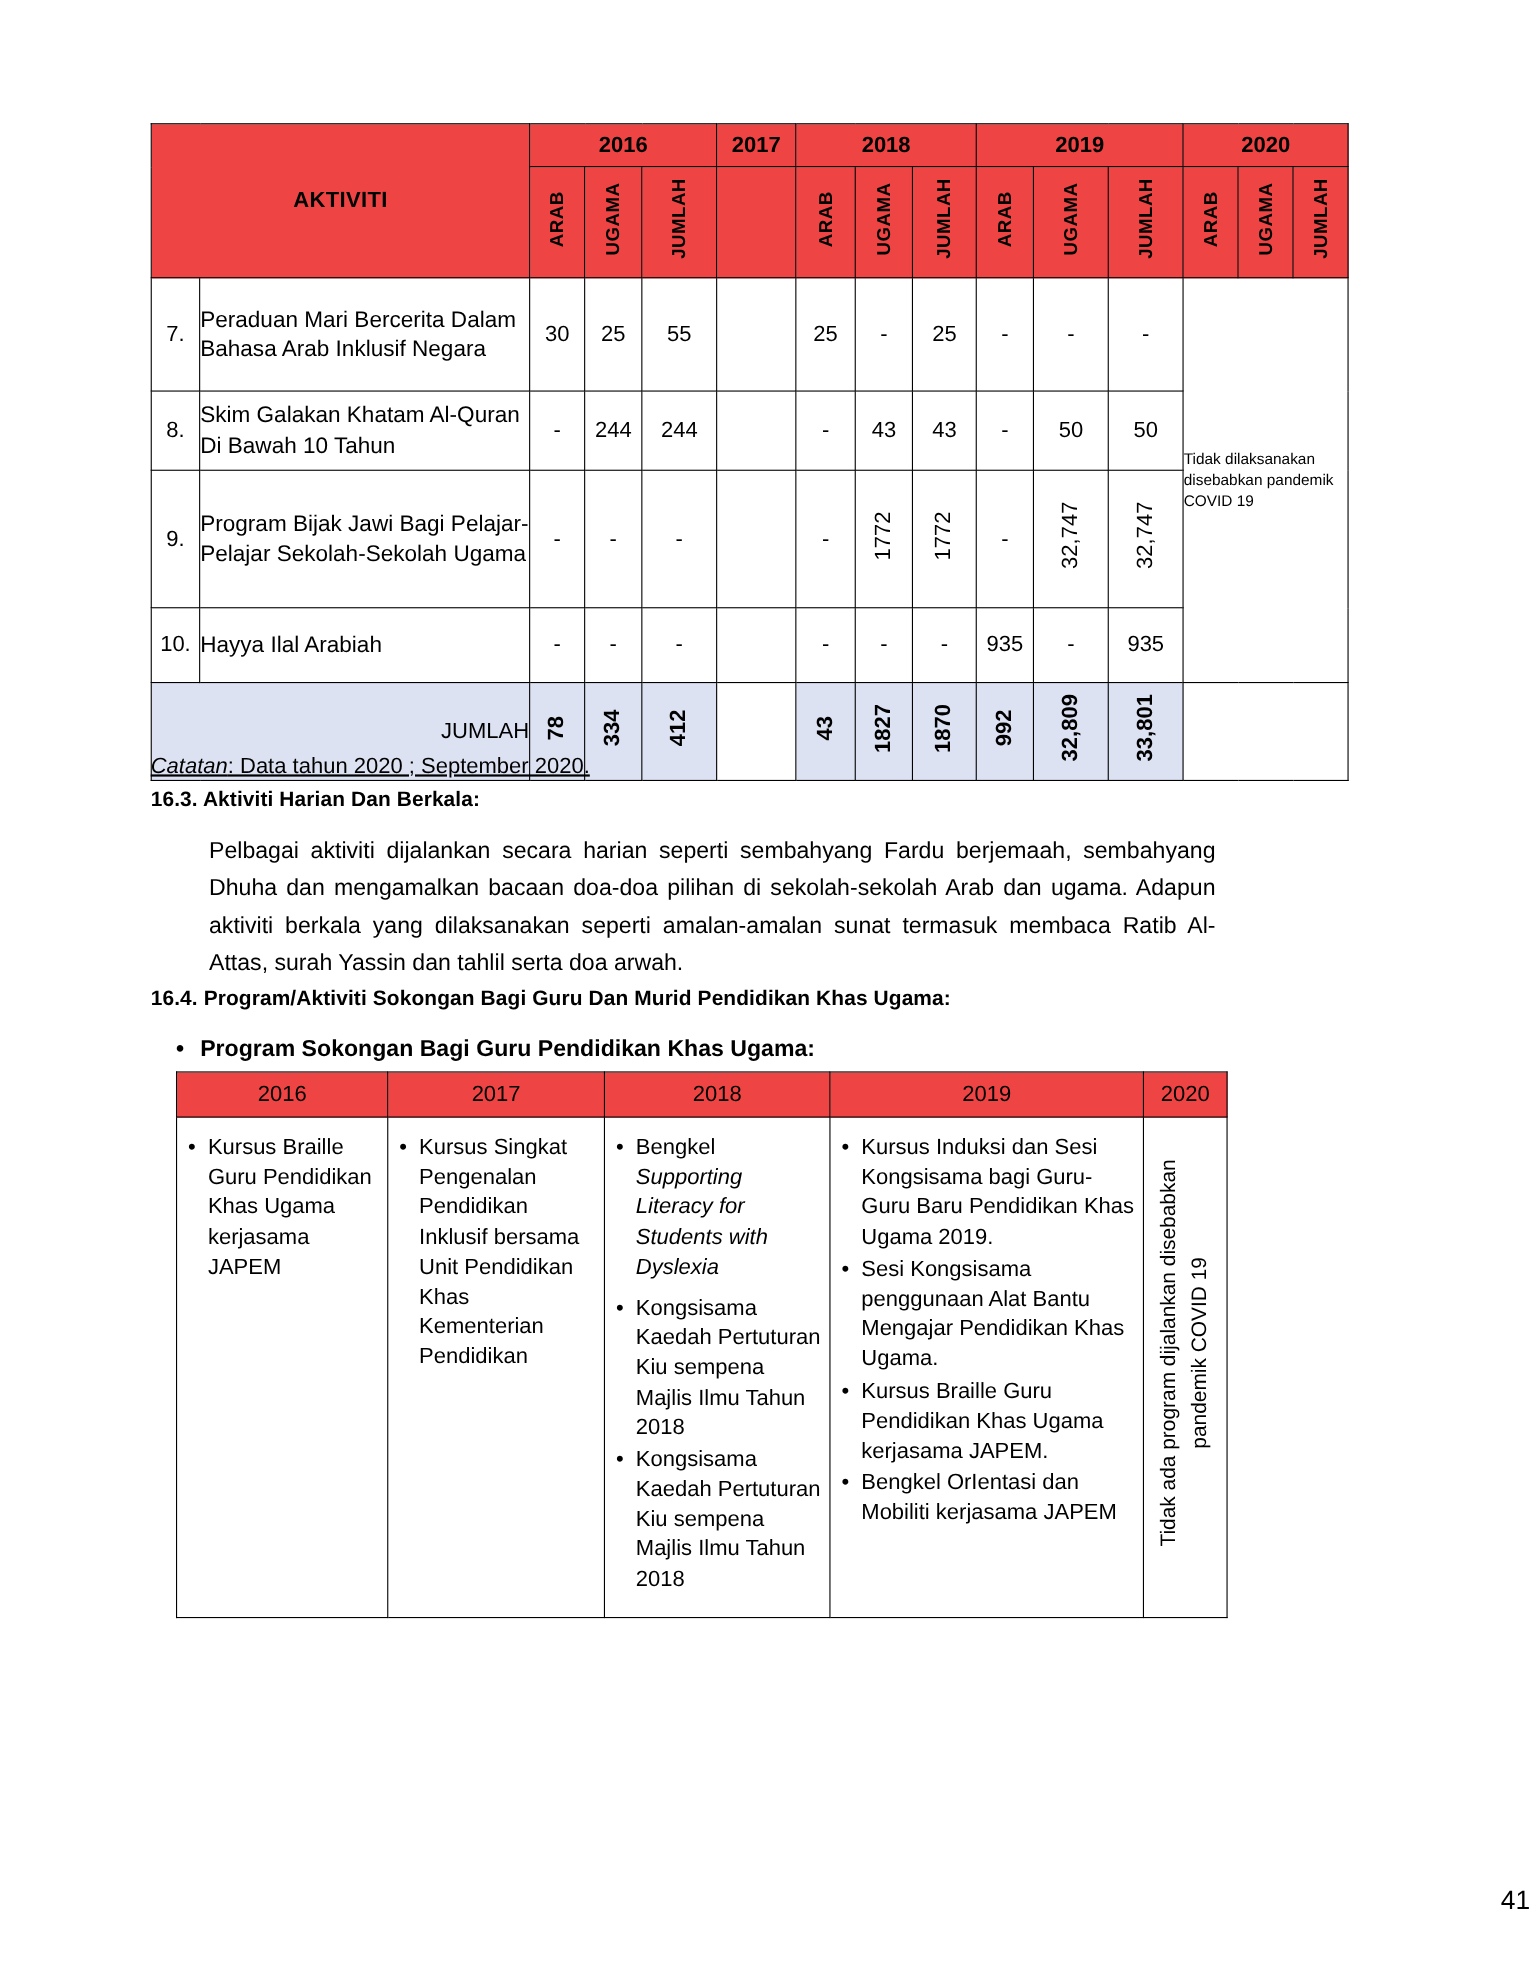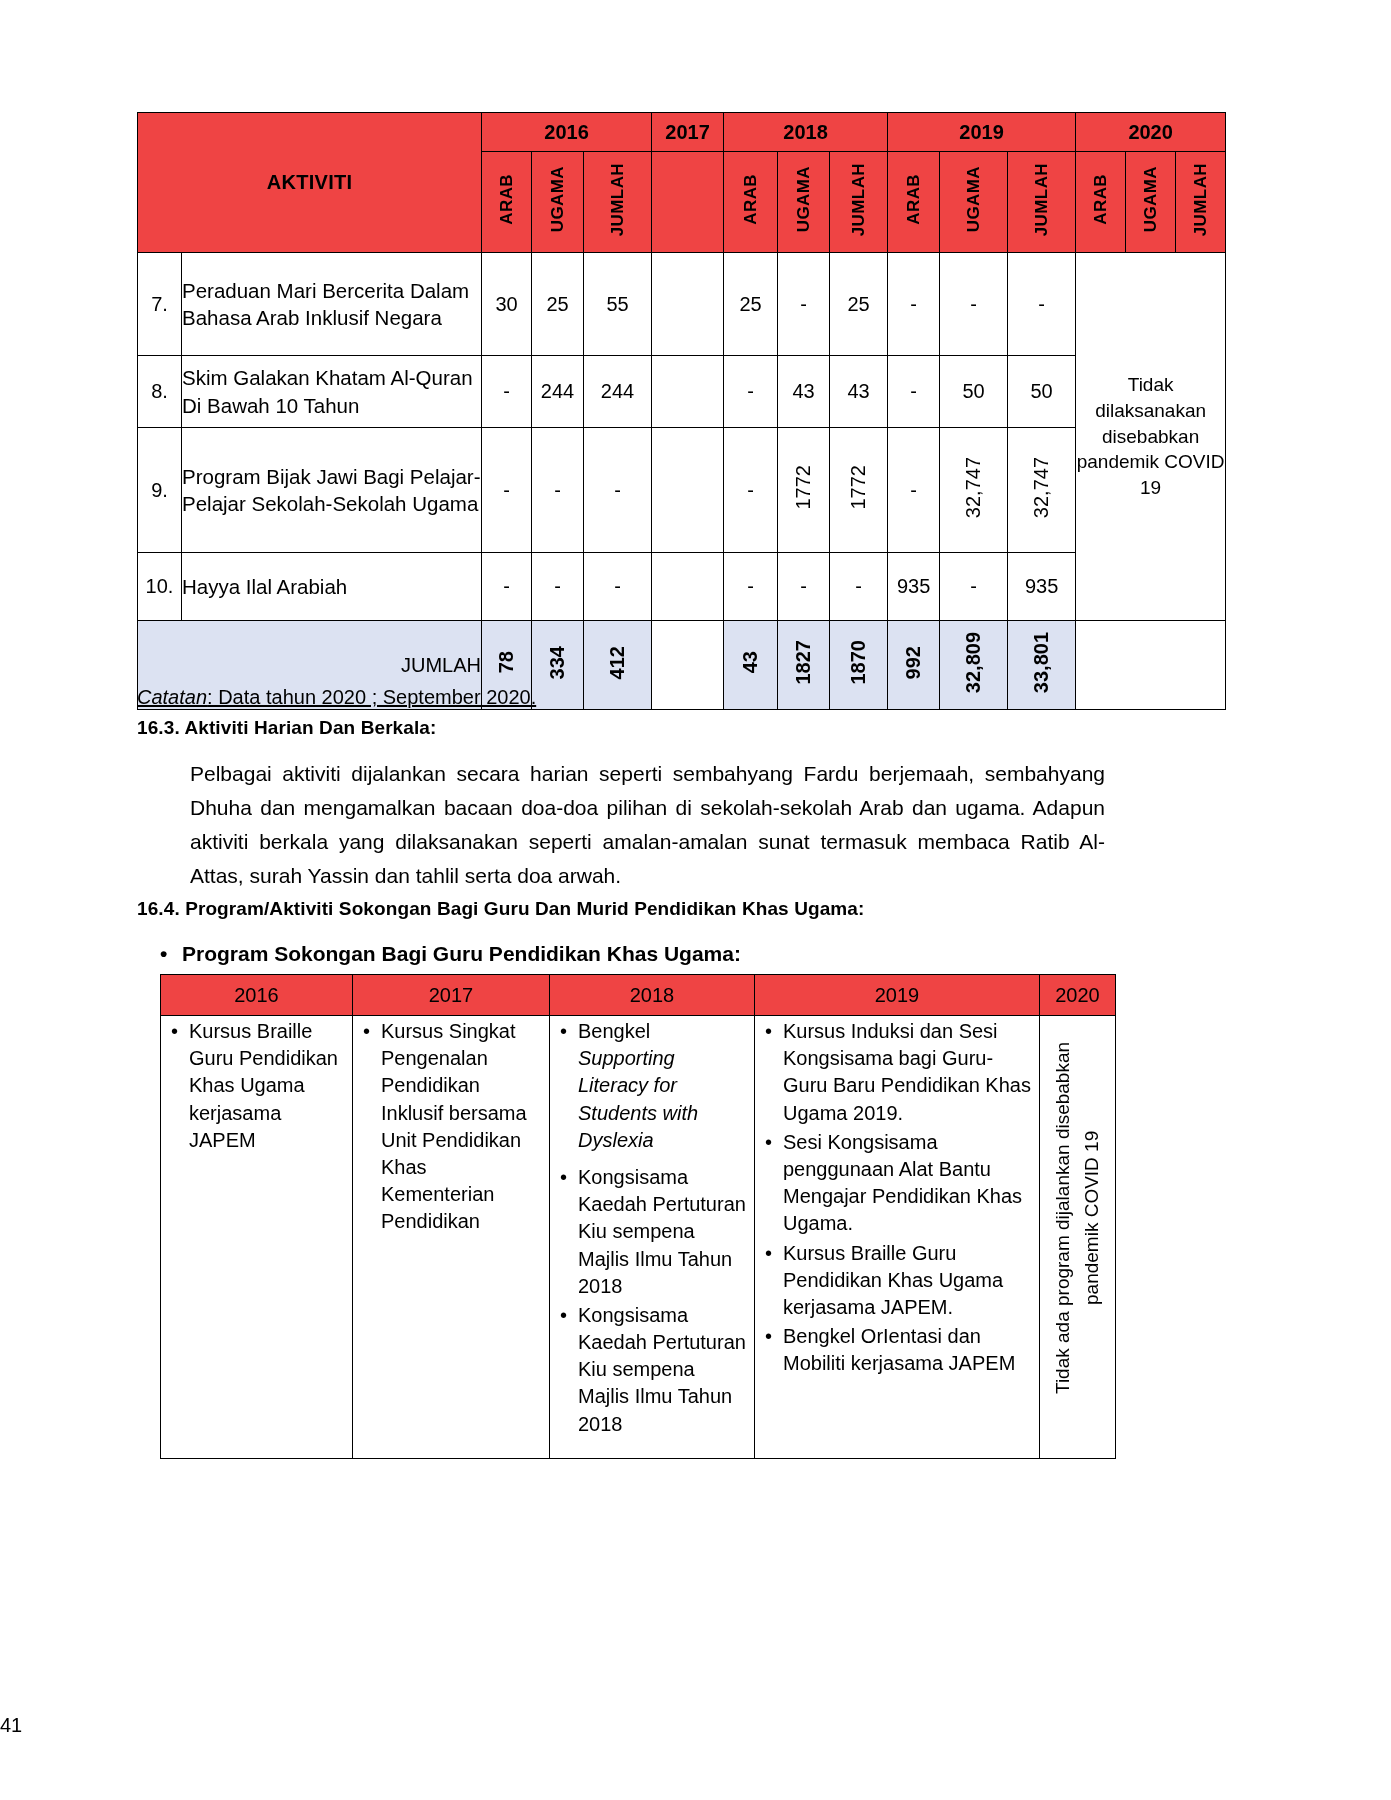--- a/index.html
+++ b/index.html
@@ -85,22 +85,22 @@
     font-size: 20px;
     width: 44px;
   }
   td.actcell {
     text-align: left;
     font-size: 20.5px;
     padding: 7px 8px 7px 12px;
     line-height: 1.33;
   }
   td.covidcell {
-    text-align: center;
-    font-size: 19px;
+    text-align: left;
+    font-size: 14px;
     line-height: 1.35;
     padding: 4px 8px;
     vertical-align: middle;
   }
   td.totlabel {
     text-align: right;
     font-weight: bold;
     font-size: 20px;
     padding-right: 14px;
     background: #dce2f2;
@@ -177,21 +177,21 @@
   table#bottom-table {
     width: 955px;
     font-size: 19.5px;
   }
   table#bottom-table thead td {
     height: 40px;
     font-size: 20px;
   }
   table#bottom-table td.listcell {
     vertical-align: top;
-    padding: 2px 6px 10px 6px;
+    padding: 14px 6px 10px 6px;
     height: 430px;
   }
   ul.blist {
     margin: 0;
     padding: 0 0 0 20px;
     list-style: none;
   }
   ul.blist li {
     position: relative;
     font-size: 20px;
@@ -220,22 +220,22 @@
     text-align: center;
     white-space: normal;
   }
 
   
   #page-num {
     position: absolute;
     left: 0;
     top: 1714px;
     width: 1391px;
-    text-align: left;
-    font-size: 20px;
+    text-align: right;
+    font-size: 24px;
   }
 </style>
 </head>
 <body>
 
 <div class="page">
 
   <div id="top-table-wrap">
     <table class="doc-table" id="top-table">
       <colgroup>

